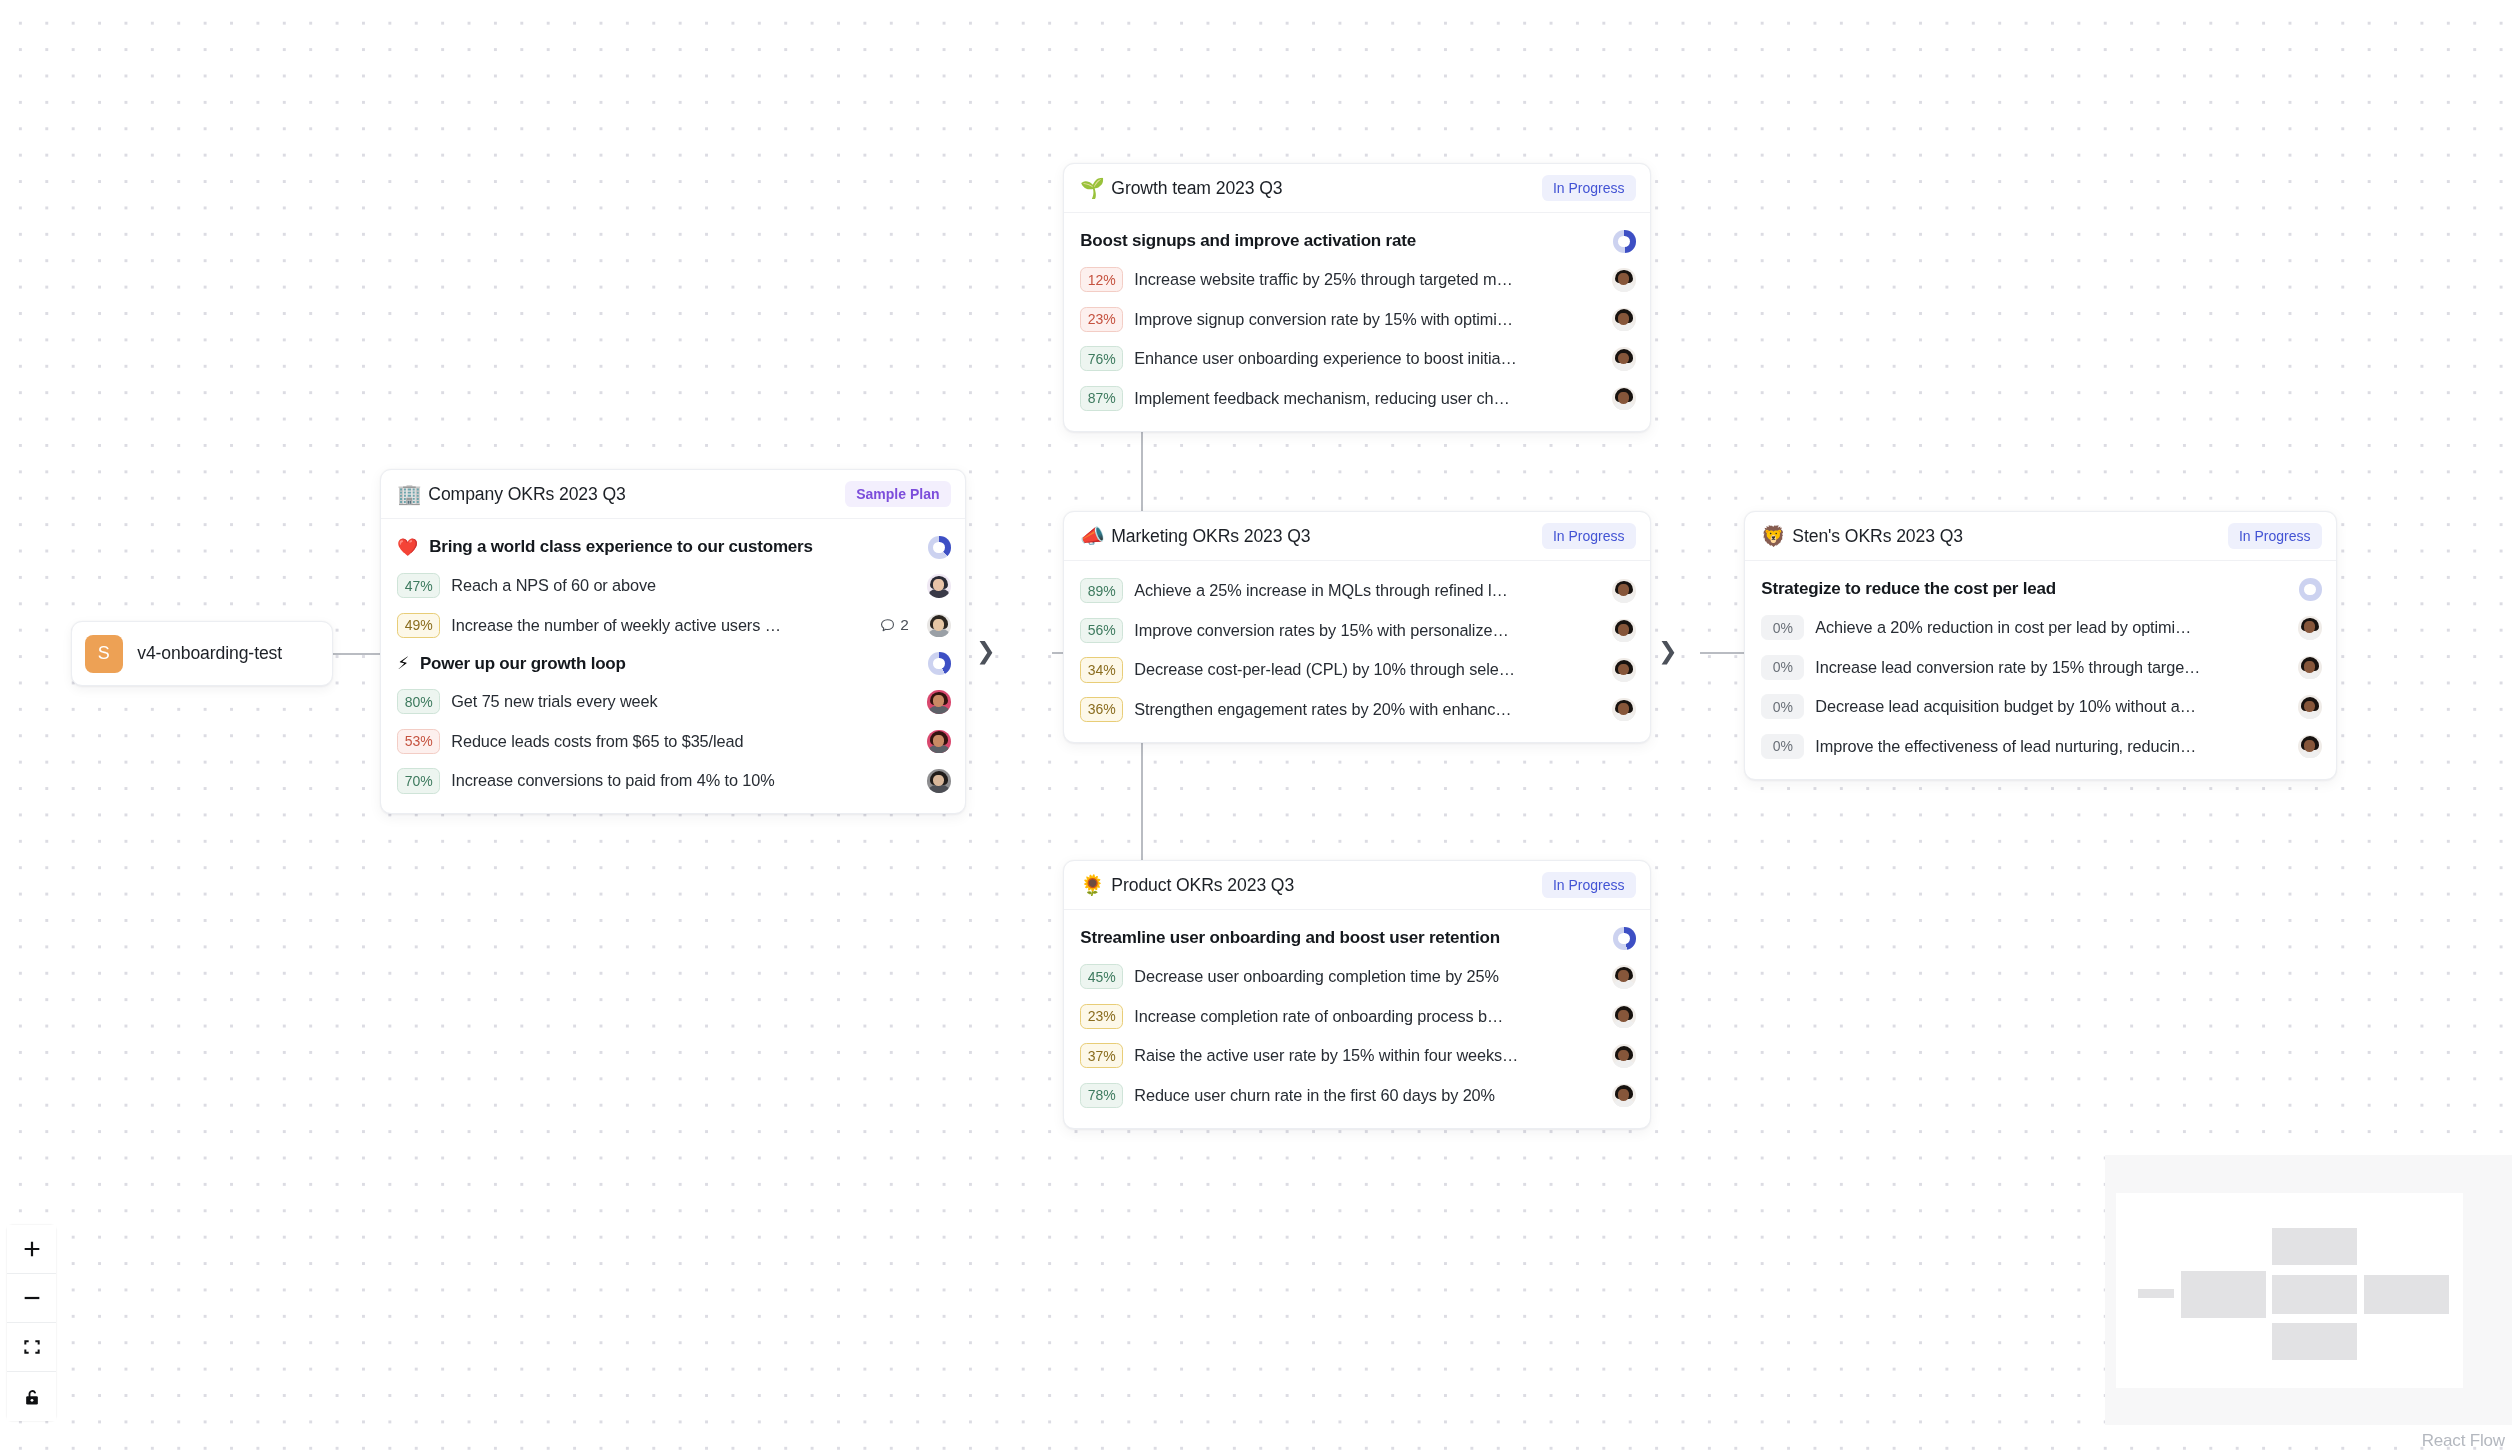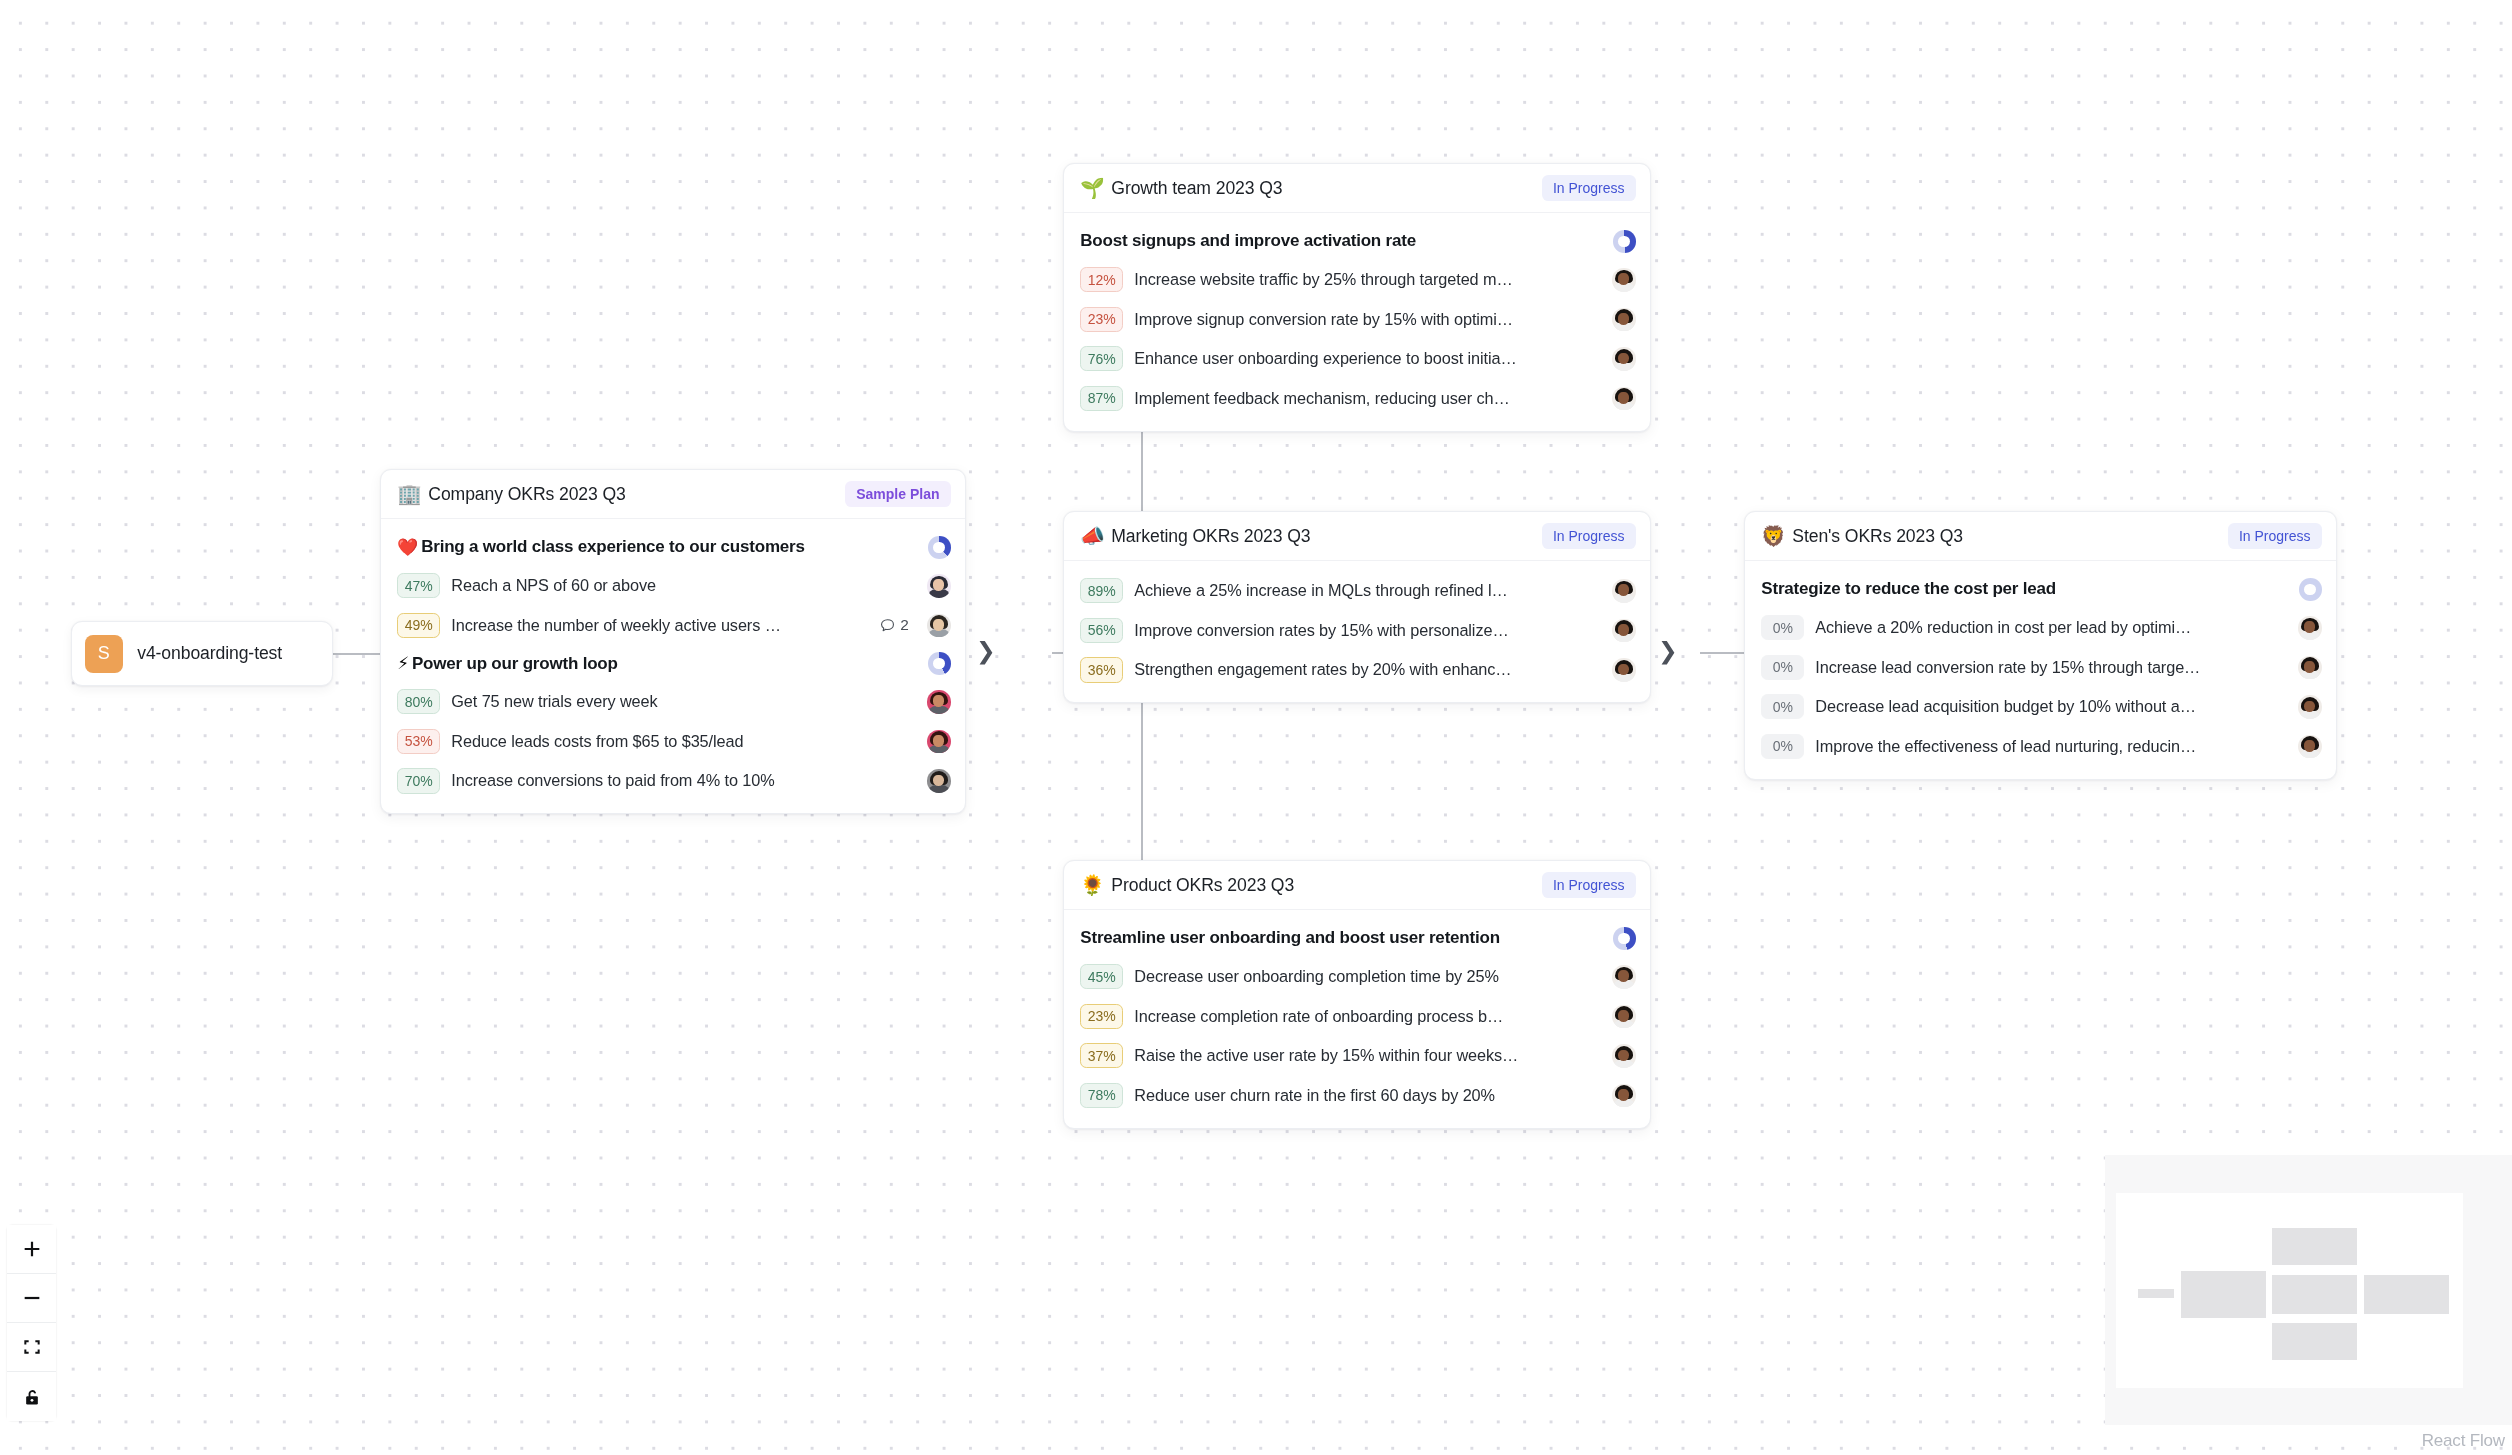--- a/index.html
+++ b/index.html
@@ -42,21 +42,21 @@
     font-size: 14px; font-weight: 500; padding: 5px 11px; border-radius: 6.3px;
     white-space: nowrap;
   }
   .pill-progress { background: #eef0fc; color: #4253d4; }
   .pill-sample  { background: #f3effd; color: #7c4ddb; font-weight: bold; }
 
   .card-body { padding: 10px 14.5px 12.7px 16.3px; }
 
   
   .obj-row {
-    display: flex; align-items: center; gap: 0;
+    display: flex; align-items: center; gap: 8px;
     padding: 7.2px 0 7.2px 0;
   }
   .obj-emoji { font-size: 17px; line-height: 1; margin-right: 2.7px;
     font-family: "DejaVu Sans", sans-serif; }
   .obj-title { font-size: 17px; font-weight: bold; color: #14181d; letter-spacing: -0.2px; }
   .obj-spacer { flex: 1 1 auto; }
 
   
   .kr-row { display: flex; align-items: center; padding: 7.2px 0; gap: 11px; }
   .kr-badge {
@@ -337,20 +337,30 @@
         <span class="kr-spacer"></span>
         <span class="avatar" style="background:#f0ece8">
           <i class="av-body" style="background:#efefef"></i>
             <i class="av-hair" style="background:#17120f"></i>
             <i class="av-face" style="background:#86563a"></i>
         </span>
       </div>
       <div class="kr-row">
         <span class="kr-badge b-green">56%</span>
         <span class="kr-text">Improve conversion rates by 15% with personalize…</span>
+        <span class="kr-spacer"></span>
+        <span class="avatar" style="background:#f0ece8">
+          <i class="av-body" style="background:#efefef"></i>
+            <i class="av-hair" style="background:#17120f"></i>
+            <i class="av-face" style="background:#86563a"></i>
+        </span>
+      </div>
+      <div class="kr-row">
+        <span class="kr-badge b-yellow">34%</span>
+        <span class="kr-text">Decrease cost-per-lead (CPL) by 10% through sele…</span>
         <span class="kr-spacer"></span>
         <span class="avatar" style="background:#f0ece8">
           <i class="av-body" style="background:#efefef"></i>
             <i class="av-hair" style="background:#17120f"></i>
             <i class="av-face" style="background:#86563a"></i>
         </span>
       </div>
       <div class="kr-row">
         <span class="kr-badge b-yellow">36%</span>
         <span class="kr-text">Strengthen engagement rates by 20% with enhanc…</span>

